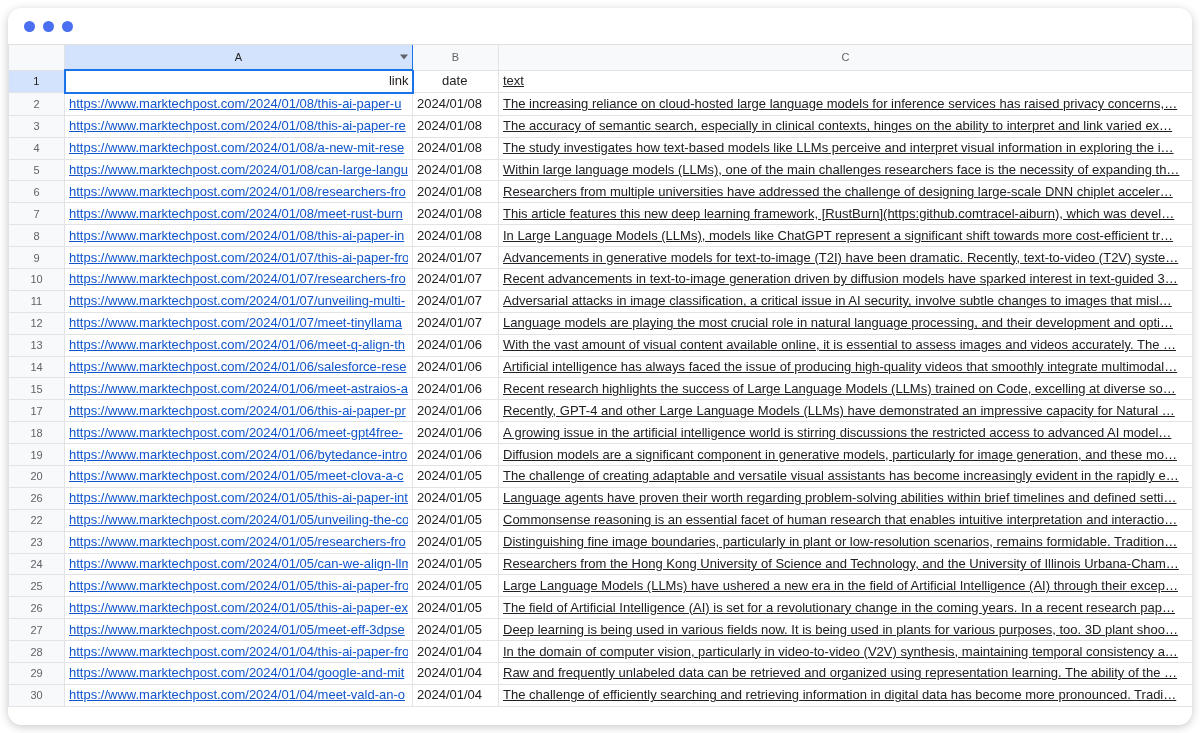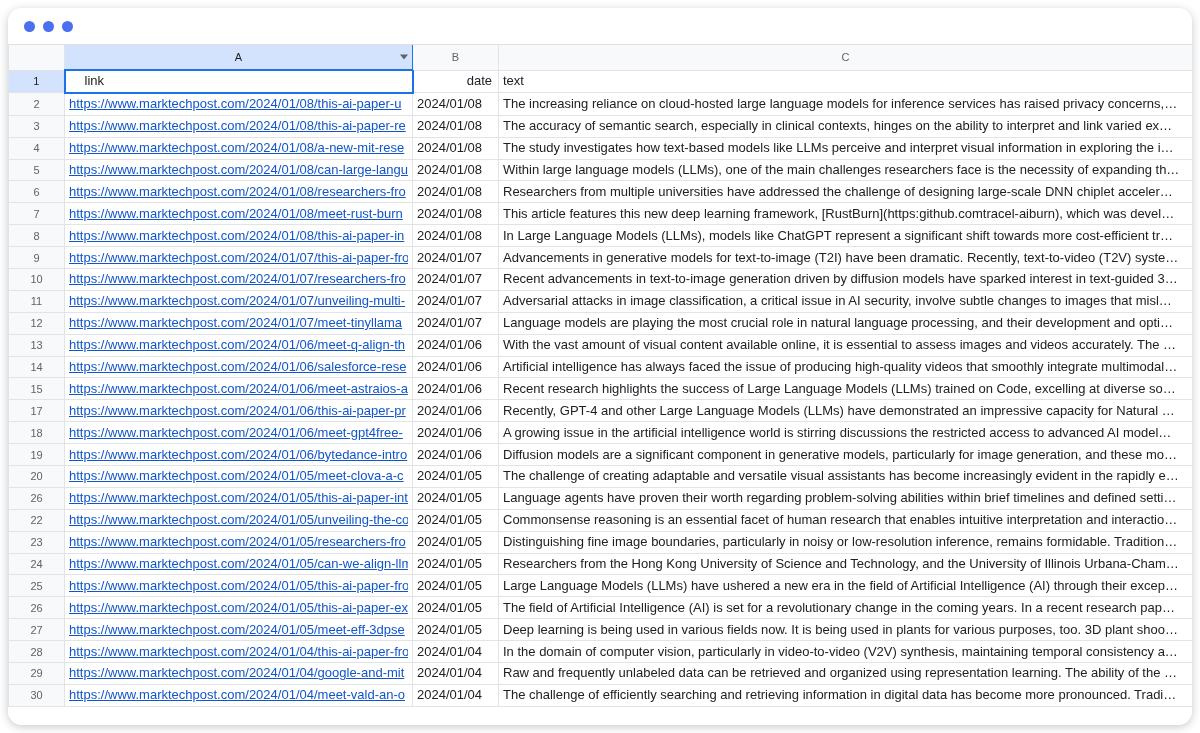--- a/index.html
+++ b/index.html
@@ -108,26 +108,27 @@
   }
   td.cell-a { color: #1155cc; }
   td.cell-a .link {
     color: #1155cc;
     text-decoration: underline;
     display: block;
     overflow: hidden;
     white-space: nowrap;
   }
   td.cell-b { text-align: left; color: #202124; padding-right: 6px; }
-  td.cell-c { color: #202124; }
+  td.cell-c { color: #202124; text-decoration: underline; }
   tr.active-row td.cell-a {
     border: 2px solid #1a73e8;
     box-shadow: inset 0 0 0 1px #ffffff;
     color: #202124;
-    padding: 0 19px;
+    padding: 0 3px;
+    text-align: right;
   }
   tr.active-row td.cell-a .link {
     color: #202124;
     text-decoration: none;
   }
   .hdr-text { display: inline-block; }
 </style>
 </head>
 <body>
 
@@ -163,21 +164,21 @@
             <span class="hdr-text">C</span>
           </th>
         </tr>
       </thead>
       <tbody id="grid-body">
           <tr class="active-row">
             <td class="rowhdr">1</td>
             <td class="cell-a">
               <span class="link">link</span>
             </td>
-            <td class="cell-b" style="text-align: right;">date</td>
+            <td class="cell-b" style="text-align: center;">date</td>
             <td class="cell-c">text</td>
           </tr>
           <tr>
             <td class="rowhdr">2</td>
             <td class="cell-a">
               <span class="link">https://www.marktechpost.com/2024/01/08/this-ai-paper-u</span>
             </td>
             <td class="cell-b">2024/01/08</td>
             <td class="cell-c">The increasing reliance on cloud-hosted large language models for inference services has raised privacy concerns,…</td>
           </tr>
@@ -332,21 +333,21 @@
             </td>
             <td class="cell-b">2024/01/05</td>
             <td class="cell-c">Commonsense reasoning is an essential facet of human research that enables intuitive interpretation and interactio…</td>
           </tr>
           <tr>
             <td class="rowhdr">23</td>
             <td class="cell-a">
               <span class="link">https://www.marktechpost.com/2024/01/05/researchers-fro</span>
             </td>
             <td class="cell-b">2024/01/05</td>
-            <td class="cell-c">Distinguishing fine image boundaries, particularly in noisy or low-resolution inference, remains formidable. Tradition…</td>
+            <td class="cell-c">Distinguishing fine image boundaries, particularly in plant or low-resolution scenarios, remains formidable. Tradition…</td>
           </tr>
           <tr>
             <td class="rowhdr">24</td>
             <td class="cell-a">
               <span class="link">https://www.marktechpost.com/2024/01/05/can-we-align-llm</span>
             </td>
             <td class="cell-b">2024/01/05</td>
             <td class="cell-c">Researchers from the Hong Kong University of Science and Technology, and the University of Illinois Urbana-Cham…</td>
           </tr>
           <tr>

